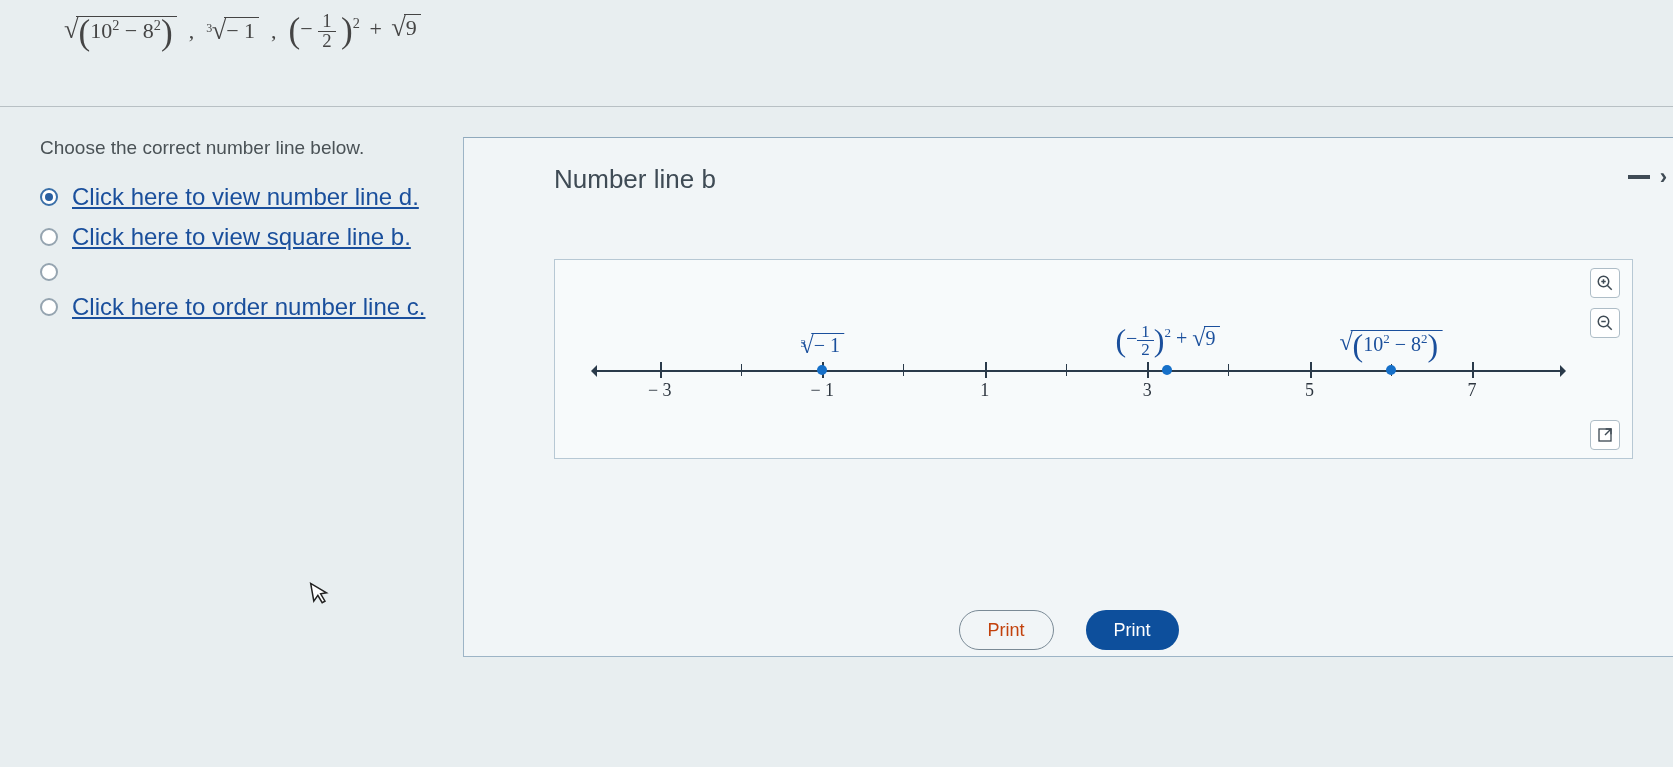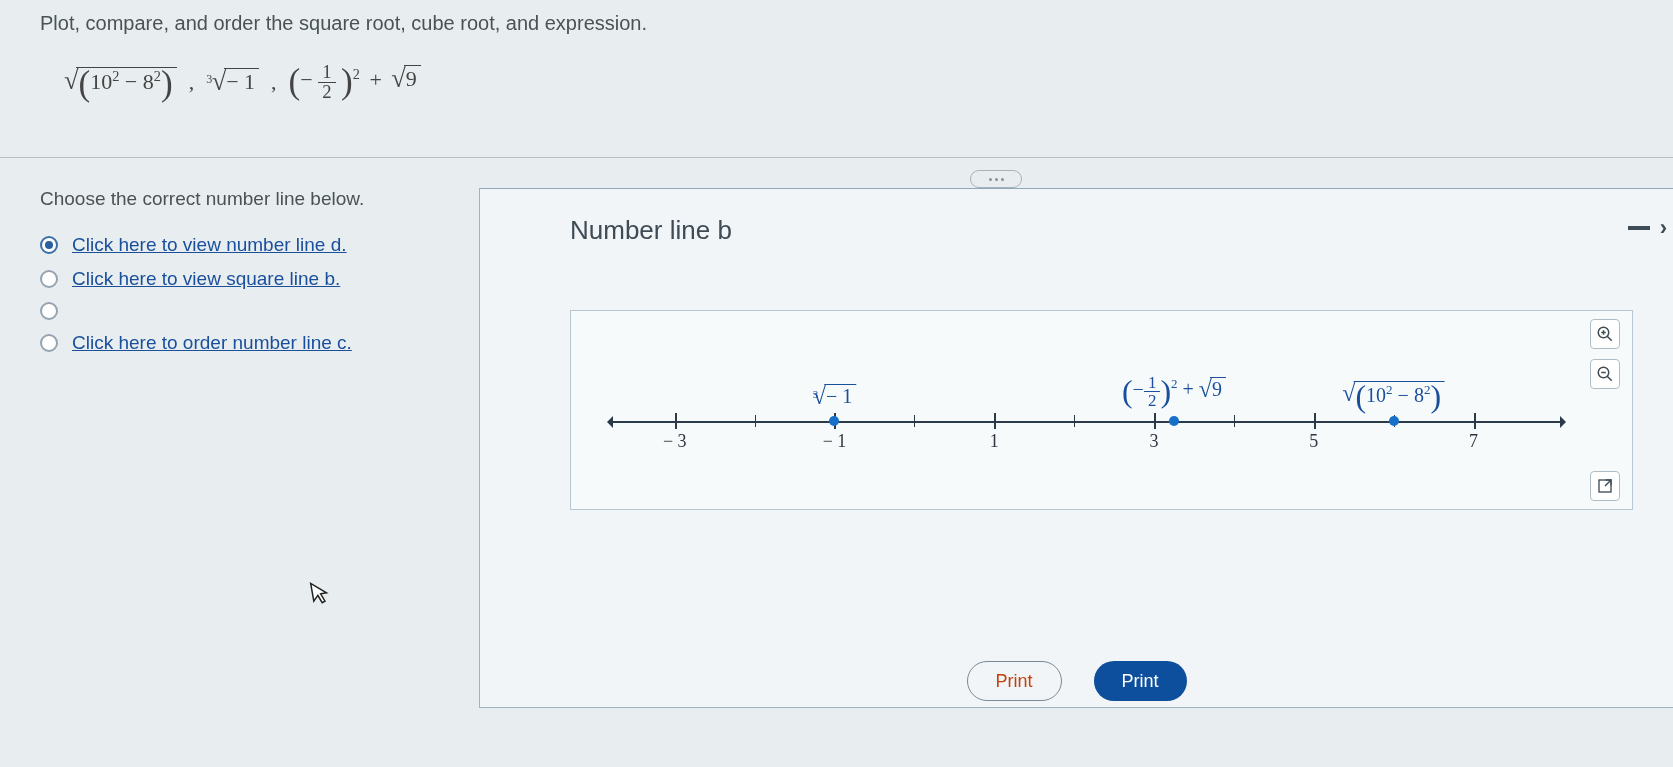--- a/index.html
+++ b/index.html
@@ -49,21 +49,21 @@
     justify-content: center;
     gap: 3px;
     font-size: 6px;
     color: #8a9198;
     cursor: pointer;
   }
   .pill span { width:3px; height:3px; background:#8a9198; border-radius:50%; display:block;}
   .lower {
     display: flex;
     padding: 30px 0 0 40px;
-    gap: 32px;
+    gap: 16px;
   }
   .left-col { width: 390px; }
   .choose-label {
     font-size: 19px;
     color: #4a5256;
     margin-bottom: 24px;
   }
   .options { display: flex; flex-direction: column; gap: 12px; }
   .option-row { display: flex; align-items: center; gap: 14px; }
   .radio {
@@ -74,21 +74,21 @@
     cursor:pointer;
     flex-shrink:0;
   }
   .radio.selected::after{
     content:'';width:8px;height:8px;border-radius:50%;background:#2a5fa0;
   }
   .radio.unselected{border-color:#95a4b0;}
   .option-link{
     color:#1a4f9c;
     text-decoration: underline;
-    font-size:19px;
+    font-size:24px;
     cursor:pointer;
   }
   .cursor-icon{
     position:absolute;left:310px;top:580px;font-size:22px;color:#222;
     transform: rotate(-10deg);
     pointer-events:none;
   }
   .panel {
     flex: 1;
     border: 1px solid #9db4c6;
@@ -176,21 +176,20 @@
   .frac{display:inline-flex;flex-direction:column;align-items:center;vertical-align:middle;line-height:1;font-size:0.85em;}
   .frac .n{border-bottom:1.5px solid currentColor;padding:0 4px;}
   .frac .d{padding:0 4px;}
   .paren{font-size:1.6em;line-height:0.8;vertical-align:middle;}
   .cbrt-idx{font-size:0.55em;position:relative;top:-0.6em;left:0.5em;margin-left:-0.5em;}
 </style>
 </head>
 <body>
 
 <div class="top-section">
-  <div class="instruction">Plot, compare, and order the square root, cube root, and expression.</div>
 
   <div class="math-exprs">
 
     <span class="sqrt">
       <span class="rad">√</span>
       <span class="inner">
         <span class="paren">(</span><span>10</span><sup>2</sup>
         − <span>8</span><sup>2</sup><span class="paren">)</span>
       </span>
     </span>

